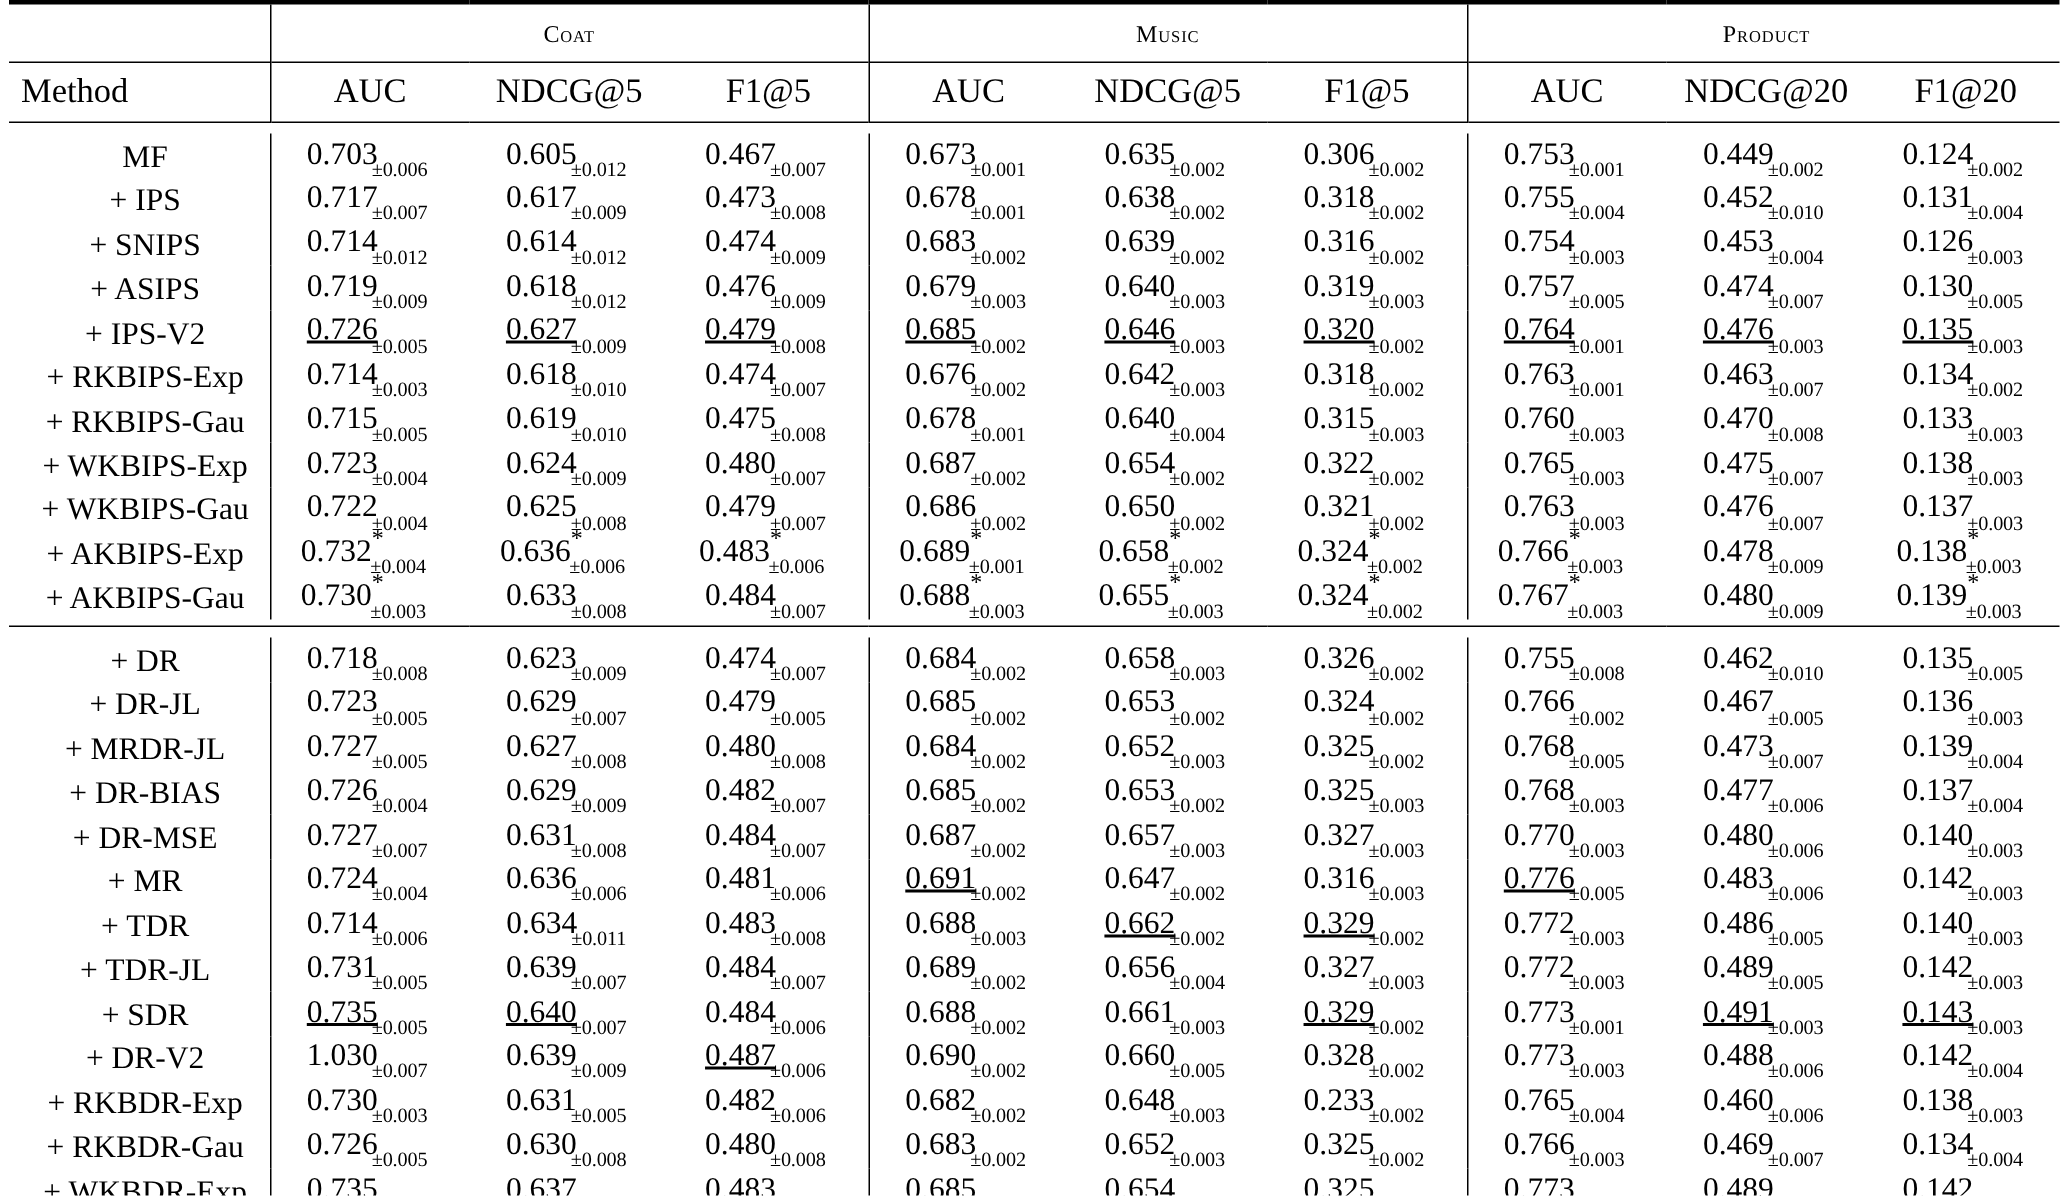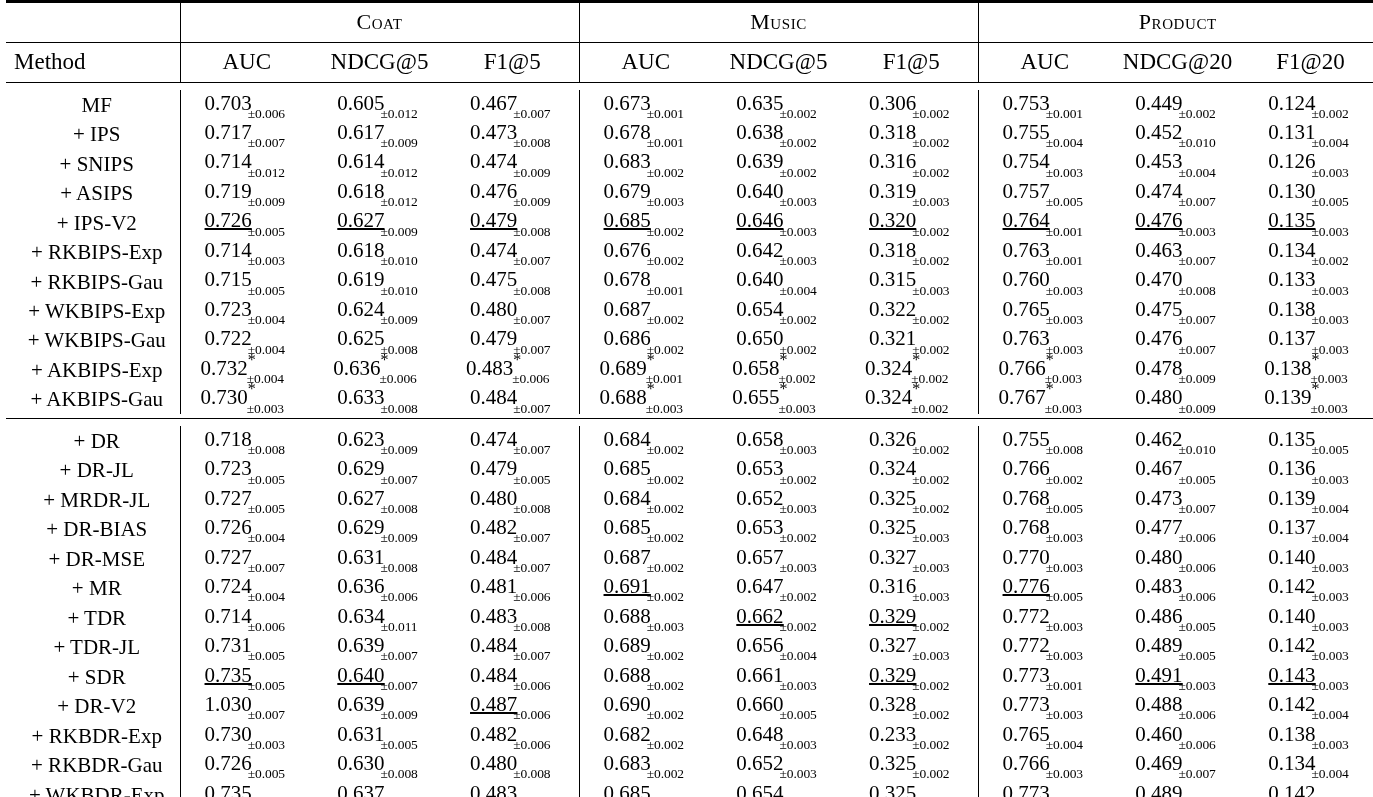--- a/index.html
+++ b/index.html
@@ -32,21 +32,21 @@
 
   
   .grp-head td {
     text-align: center;
     font-size: 21px;
     padding: 6px 0 7px 0;
     letter-spacing: 0.4px;
   }
   .smallcaps {
     font-variant: small-caps;
-    font-size: 22px;
+    font-size: 16px;
     letter-spacing: 0.6px;
   }
   .vline { border-left: 1.3px solid #000; }
 
   
   .col-head td {
     text-align: center;
     font-size: 23px;
     padding: 6px 0 7px 0;
     margin-left: 48px;

